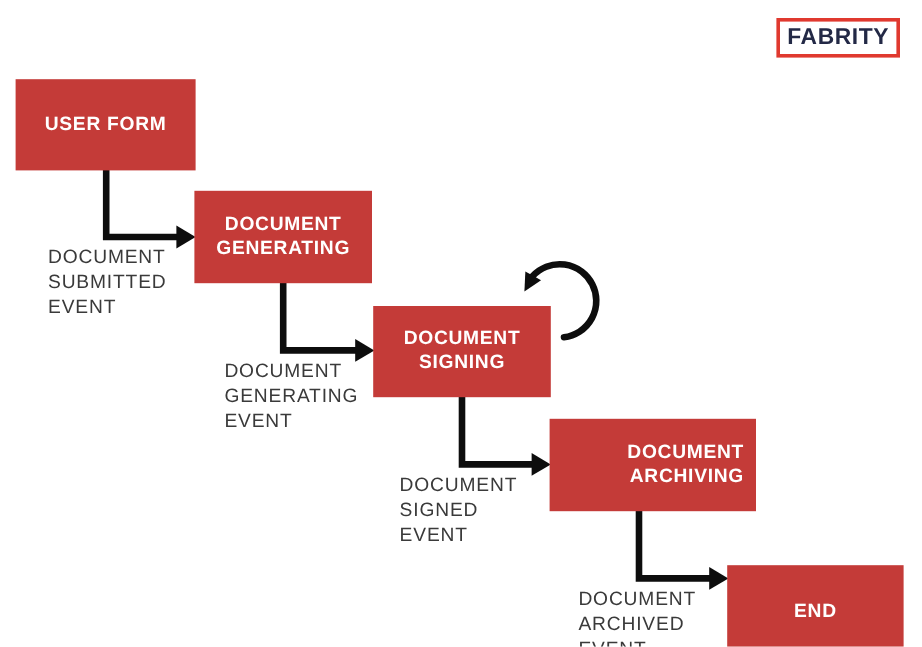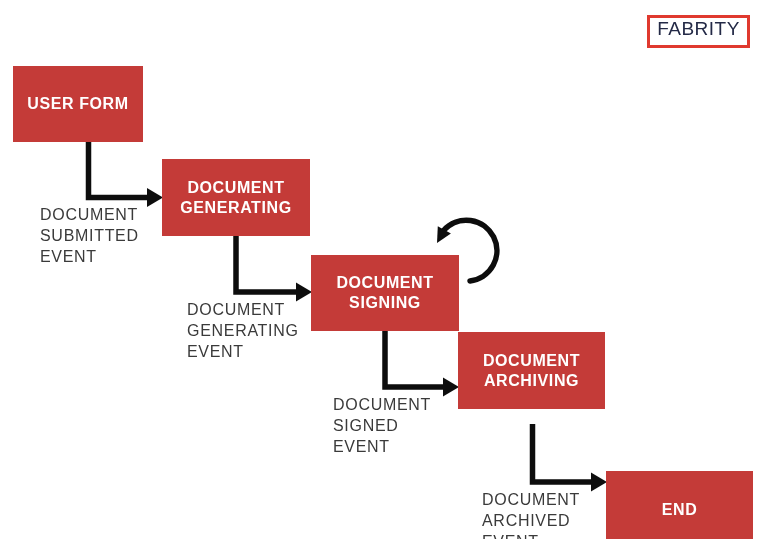--- a/index.html
+++ b/index.html
@@ -41,46 +41,46 @@
     background:var(--node-red);
     color:var(--node-text);
     display:flex;align-items:center;justify-content:center;
     text-align:center;
     font-weight:bold;
     font-size:16px;
     letter-spacing:0.6px;
     line-height:1.25;
     padding:4px 10px;
   }
-  .node-user-form{left:13px;top:66px;width:130px;height:76px;}
+  .node-user-form{left:13px;top:66px;width:150px;height:76px;}
   .node-generating{left:162px;top:159px;width:148px;height:77px;}
   .node-signing{left:311px;top:255px;width:148px;height:76px;}
-  .node-archiving{left:458px;top:332px;width:147px;height:77px;}
+  .node-archiving{left:458px;top:349px;width:172px;height:77px;text-align:right;}
   .node-end{left:606px;top:443px;width:147px;height:78px;margin-top:28px;}
   .edge-label{
     position:absolute;z-index:2;
     width:96px;
     text-align:left;
     color:var(--label-gray);
     font-size:16px;
     letter-spacing:0.7px;
     line-height:1.32;
   }
   .edge-label-1{left:40px;top:204px;}
   .edge-label-2{left:187px;top:299px;}
   .edge-label-3{left:333px;top:394px;}
   .edge-label-4{left:482px;top:489px;}
   .logo{
     position:absolute;z-index:2;
     left:647px;top:15px;width:103px;height:33px;
     border:3px solid var(--logo-border-red);
     background:var(--background);
-    display:flex;justify-content:center;
+    display:flex;align-items:center;justify-content:center;
     color:var(--logo-text-navy);
-    font-weight:normal;
+    font-weight:bold;
     font-size:19px;
     letter-spacing:0.5px;
   }
 </style>
 </head>
 <body>
 
 <div class="canvas">
 
   <svg class="arrows-svg" viewBox="0 0 768 539" xmlns="http://www.w3.org/2000/svg">

